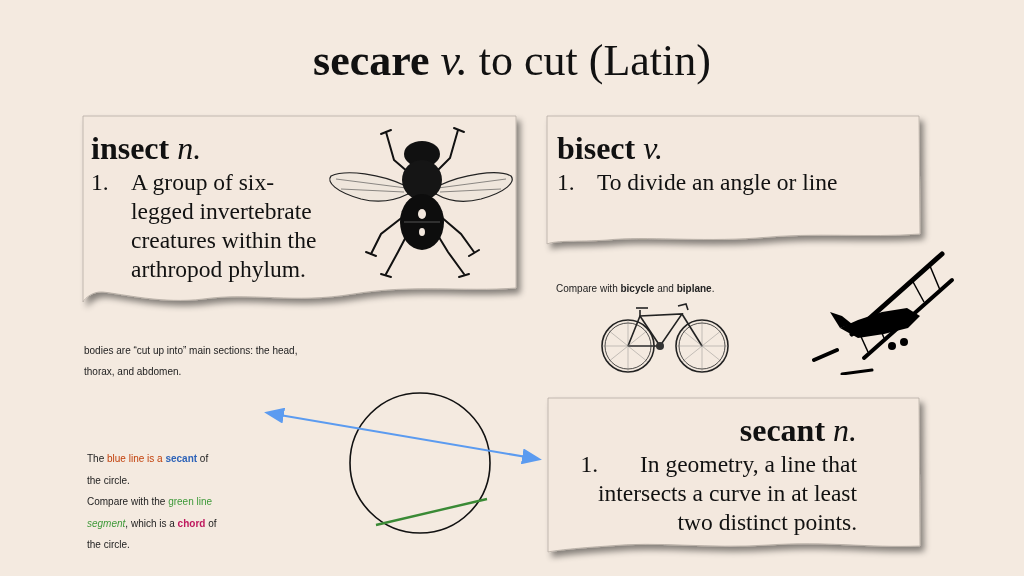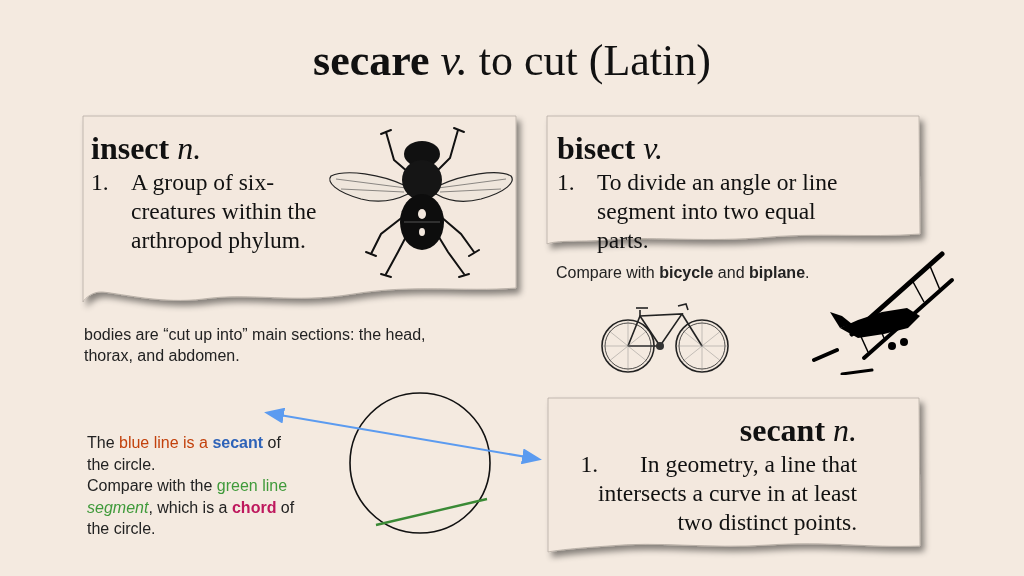--- a/index.html
+++ b/index.html
@@ -6,21 +6,21 @@
   body { width:1024px; height:576px; background:#f4eae0; position:relative; overflow:hidden; font-family:"Liberation Serif", serif; color:#111; }
   .title { position:absolute; left:0; top:28px; width:1024px; text-align:center; font-size:44px; line-height:66px; }
   .title b { font-weight:bold; }
   .card { position:absolute; }
   .card svg.paper { position:absolute; left:0; top:0; overflow:visible; }
   .card .content { position:absolute; left:0; top:0; }
   .head { font-size:32px; line-height:36px; font-weight:bold;margin-top:8px; }
   .head i { font-weight:normal; }
   .def { font-size:23.5px; line-height:29px; display:flex; }
   .def .num { width:40px; flex:none; }
-  .sans { font-family:"Liberation Sans", sans-serif; font-size:16px; line-height:21px; color:#222; position:absolute; }
+  .sans { font-family:"Liberation Sans", sans-serif; font-size:10px; line-height:21px; color:#222; position:absolute;margin-top:16px; }
   .blue { color:#c2410c; }
   .blueb { color:#2e63b8; font-weight:bold; }
   .green { color:#3f9a3a; }
   .greenb { color:#be185d; font-weight:bold; }
   .abs { position:absolute; }
 </style>
 </head>
 <body>
 
 <div class="title">
@@ -35,20 +35,21 @@
         </filter>
       </defs>
     <path d="M0,0 L433,0 L433,172 C380,176 330,168 270,178 C210,188 170,176 120,183 C80,188 40,178 20,176 C10,175 2,182 0,186 Z" fill="#f3e8de" stroke="#b5aca3" stroke-width="0.8" filter="url(#sh1)"></path>
   </svg>
   <div class="content" style="left:8px;top:6px;">
     <div class="head"><span>insect</span> <i>n.</i></div>
     <div class="def" style="margin-top:2px;">
       <span class="num">1.</span>
       <div>
         <div>A group of six-</div>
+        <div>legged invertebrate</div>
         <div>creatures within the</div>
         <div>arthropod phylum.</div>
       </div>
     </div>
   </div>
 
   <svg class="abs" style="left:243px;top:8px;" width="190" height="160" viewBox="0 0 190 160">
     <g stroke="#111" stroke-width="2" fill="none" stroke-linecap="round">
       <path d="M60,8 L68,36 L82,48"></path>
         <path d="M55,10 L65,6"></path>
@@ -93,21 +94,20 @@
         </filter>
       </defs>
     <path d="M0,0 L372,0 L373,118 C320,122 270,116 210,122 C150,126 100,120 60,124 C30,126 10,124 0,128 Z" fill="#f3e8de" stroke="#b5aca3" stroke-width="0.8" filter="url(#sh2)"></path>
   </svg>
   <div class="content" style="left:10px;top:6px;">
     <div class="head"><span>bisect</span> <i>v.</i></div>
     <div class="def" style="margin-top:2px;">
       <span class="num">1.</span>
       <div>
         <div>To divide an angle or line</div>
-        <div>segment into two equal parts.</div>
       </div>
     </div>
   </div>
 </div>
 
 <div class="sans" style="left:556px;top:262px;">
   <span>Compare with </span><b>bicycle</b><span> and </span><b>biplane</b><span>.</span>
 </div>
 
 <svg class="abs" style="left:600px;top:300px;" width="130" height="76" viewBox="0 0 130 76">

